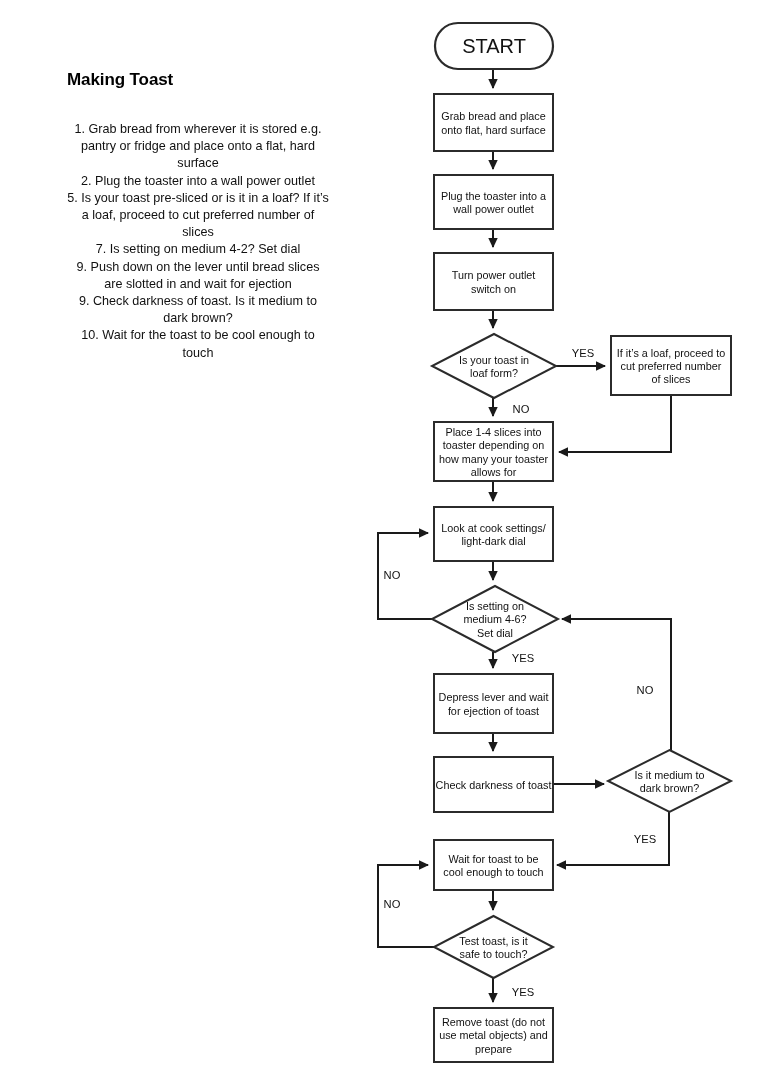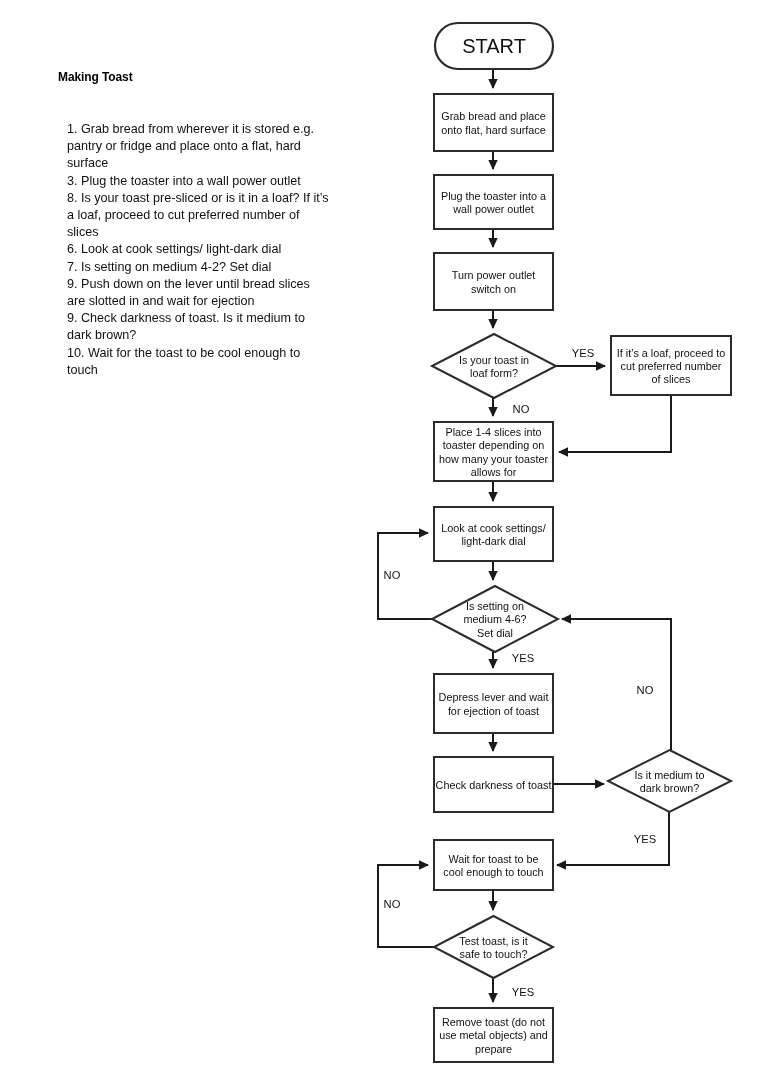--- a/index.html
+++ b/index.html
@@ -14,39 +14,40 @@
     font-family: "Liberation Sans", sans-serif;
     color: #000000;
     overflow: hidden;
   }
   #page-root {
     position: absolute;
     inset: 0;
   }
   .doc-title {
     position: absolute;
-    left: 58px;
+    left: 67px;
     top: 70px;
-    font-size: 12px;
+    font-size: 17px;
     font-weight: bold;
     letter-spacing: -0.1px;
     color: #000000;
   }
   .steps-list {
     position: absolute;
     left: 67px;
     top: 121px;
     width: 262px;
     font-size: 12.6px;
     line-height: 17.2px;
     color: #111111;
   }
   .step-line {
     display: block;
     white-space: normal;
+    text-align: center;
   }
   #flow-svg {
     position: absolute;
     left: 0;
     top: 0;
   }
   .node-box, .node-diamond, .node-terminal {
     fill: #ffffff;
     stroke: #2b2b2b;
     stroke-width: 2;
@@ -80,23 +81,22 @@
 </style>
 </head>
 <body>
 
 <div id="page-root">
 
   <div class="doc-title">Making Toast</div>
 
   <div class="steps-list">
       <span class="step-line">1. Grab bread from wherever it is stored e.g. pantry or fridge and place onto a flat, hard surface</span>
-      <span class="step-line">3. Plug the toaster into a wall power outlet</span>
-      <span class="step-line">8. Is your toast pre-sliced or is it in a loaf? If it’s a loaf, proceed to cut preferred number of slices</span>
-      <span class="step-line">6. Look at cook settings/ light-dark dial</span>
+      <span class="step-line">2. Plug the toaster into a wall power outlet</span>
+      <span class="step-line">5. Is your toast pre-sliced or is it in a loaf? If it’s a loaf, proceed to cut preferred number of slices</span>
       <span class="step-line">7. Is setting on medium 4-2? Set dial</span>
       <span class="step-line">9. Push down on the lever until bread slices are slotted in and wait for ejection</span>
       <span class="step-line">9. Check darkness of toast. Is it medium to dark brown?</span>
       <span class="step-line">10. Wait for the toast to be cool enough to touch</span>
     </div>
 
   <svg id="flow-svg" width="768" height="1086" viewBox="0 0 768 1086">
     <defs>
       <marker id="arrow-down" markerWidth="10" markerHeight="10" refX="5" refY="8" orient="auto-start-reverse" markerUnits="userSpaceOnUse">
         <path d="M1,1 L9,1 L5,9 Z" fill="#1a1a1a"></path>

